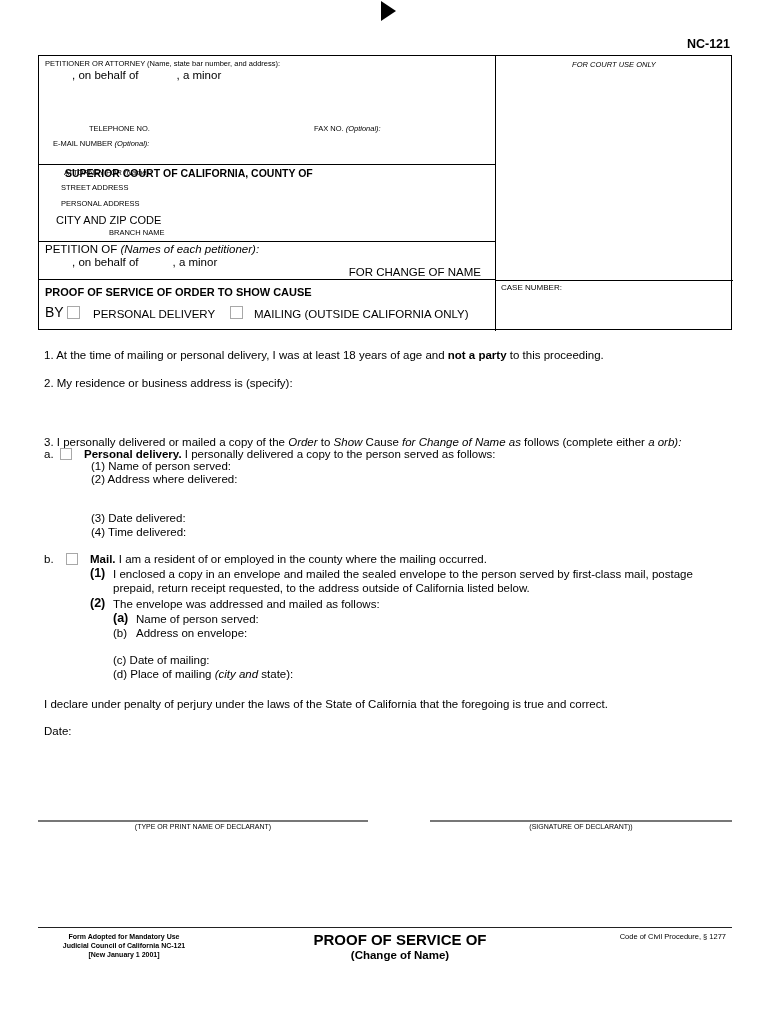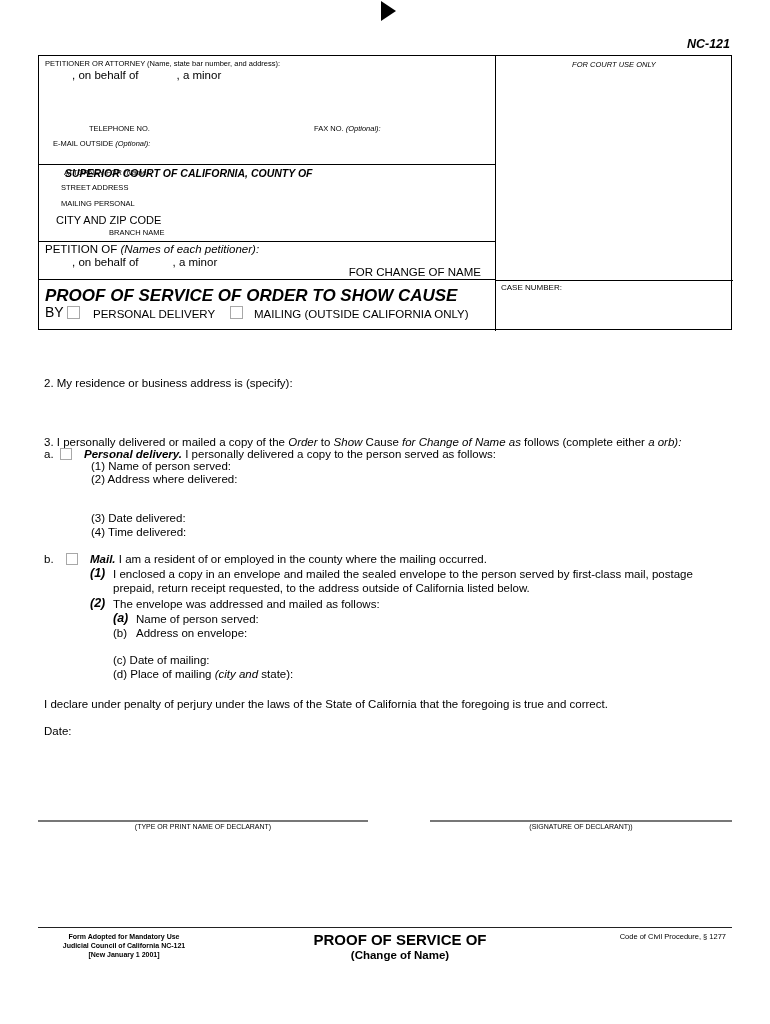--- a/index.html
+++ b/index.html
@@ -6,21 +6,21 @@
   html,body { background:#ffffff; }
   .page {
     position:relative;
     width:770px; height:1024px;
     background:#ffffff;
     font-family:"Liberation Sans", sans-serif;
     color:#000;
     overflow:hidden;
   }
   .abs { position:absolute; white-space:nowrap; }
-  .b { font-weight:bold;font-style:italic; }
+  .b { font-weight:bold; }
   .i { font-style:italic; }
   .t-body { font-size:11.5px; }
   .t-tiny { font-size:7.5px; }
   .gap40 { margin-left:38px; }
   .gap34 { margin-left:34px; }
 
   .triangle {
     width:0; height:0;
     border-top:10px solid transparent;
     border-bottom:10px solid transparent;
@@ -69,51 +69,54 @@
       <span>, on behalf of</span><span class="gap40">, a minor</span>
     </div>
 
     <div class="abs" style="left:50px; top:68px; font-size:7.5px;">
       <span>TELEPHONE NO.</span>
     </div>
     <div class="abs" style="left:275px; top:68px; font-size:7.5px;">
       <span>FAX NO. </span><span class="i">(Optional):</span>
     </div>
     <div class="abs" style="left:14px; top:83px; font-size:7.5px;">
-      <span>E-MAIL OUTSIDE </span><span class="i">(Optional):</span>
+      <span>E-MAIL NUMBER </span><span class="i">(Optional):</span>
     </div>
     <div class="abs" style="left:25px; top:112px; font-size:7.5px;">
       <span>ATTORNEY FOR </span><span class="i">(Name):</span>
     </div>
 
     <div class="abs b" style="left:6px; top:111px; font-size:10.5px;padding-left:20px;">SUPERIOR COURT OF CALIFORNIA, COUNTY OF</div>
     <div class="abs" style="left:22px; top:127px; font-size:7.5px;">STREET ADDRESS</div>
-    <div class="abs" style="left:22px; top:143px; font-size:7.5px;">MAILING PERSONAL</div>
+    <div class="abs" style="left:22px; top:143px; font-size:7.5px;">PERSONAL ADDRESS</div>
     <div class="abs" style="left:17px; top:158px; font-size:11px;">CITY AND ZIP CODE</div>
     <div class="abs" style="left:26px; top:172px; font-size:7.5px;padding-left:44px;">BRANCH NAME</div>
 
     <div class="abs t-body" style="left:6px; top:187px;">
       <span>PETITION OF </span><span class="i">(Names of each petitioner):</span>
     </div>
     <div class="abs t-body" style="left:33px; top:200px;">
       <span>, on behalf of</span><span class="gap34">, a minor</span>
     </div>
     <div class="abs t-body" style="left:250px; top:210px; width:192px; text-align:right;">FOR CHANGE OF NAME</div>
 
-    <div class="abs b" style="left:6px; top:230px; font-size:17px;">PROOF OF SERVICE OF ORDER TO SHOW CAUSE</div>
+    <div class="abs b" style="left:6px; top:230px; font-size:11px;">PROOF OF SERVICE OF ORDER TO SHOW CAUSE</div>
     <div class="abs" style="left:6px; top:248px; font-size:14px;">BY</div>
     <div class="checkbox" style="left:28px; top:250px;"></div>
     <div class="abs t-body" style="left:54px; top:252px;">PERSONAL DELIVERY</div>
     <div class="checkbox" style="left:191px; top:250px;"></div>
     <div class="abs t-body" style="left:215px; top:252px;">MAILING (OUTSIDE CALIFORNIA ONLY)</div>
 
     <div class="abs i" style="left:456px; top:4px; width:238px; text-align:center; font-size:7.5px;">FOR COURT USE ONLY</div>
     <div class="abs" style="left:462px; top:227px; font-size:8px;">CASE NUMBER:</div>
   </div>
 
+  <div class="abs t-body" style="left:44px; top:349px;">
+    <span>1. At the time of mailing or personal delivery, I was at least 18 years of age and </span><span class="b">not a party</span><span> to this proceeding.</span>
+  </div>
 
   <div class="abs t-body" style="left:44px; top:377px;">2. My residence or business address is (specify):</div>
 
   <div class="abs t-body" style="left:44px; top:436px;">
     <span>3. I personally delivered or mailed a copy of the </span><span class="i">Order</span><span> to </span><span class="i">Show</span><span> Cause </span><span class="i">for Change of Name as</span><span> follows (complete either </span><span class="i">a orb):</span>
   </div>
 
   <div class="abs t-body" style="left:44px; top:448px;">a.</div>
   <div class="checkbox" style="left:60px; top:448px; width:12px; height:12px;"></div>
   <div class="abs t-body" style="left:84px; top:448px;">

